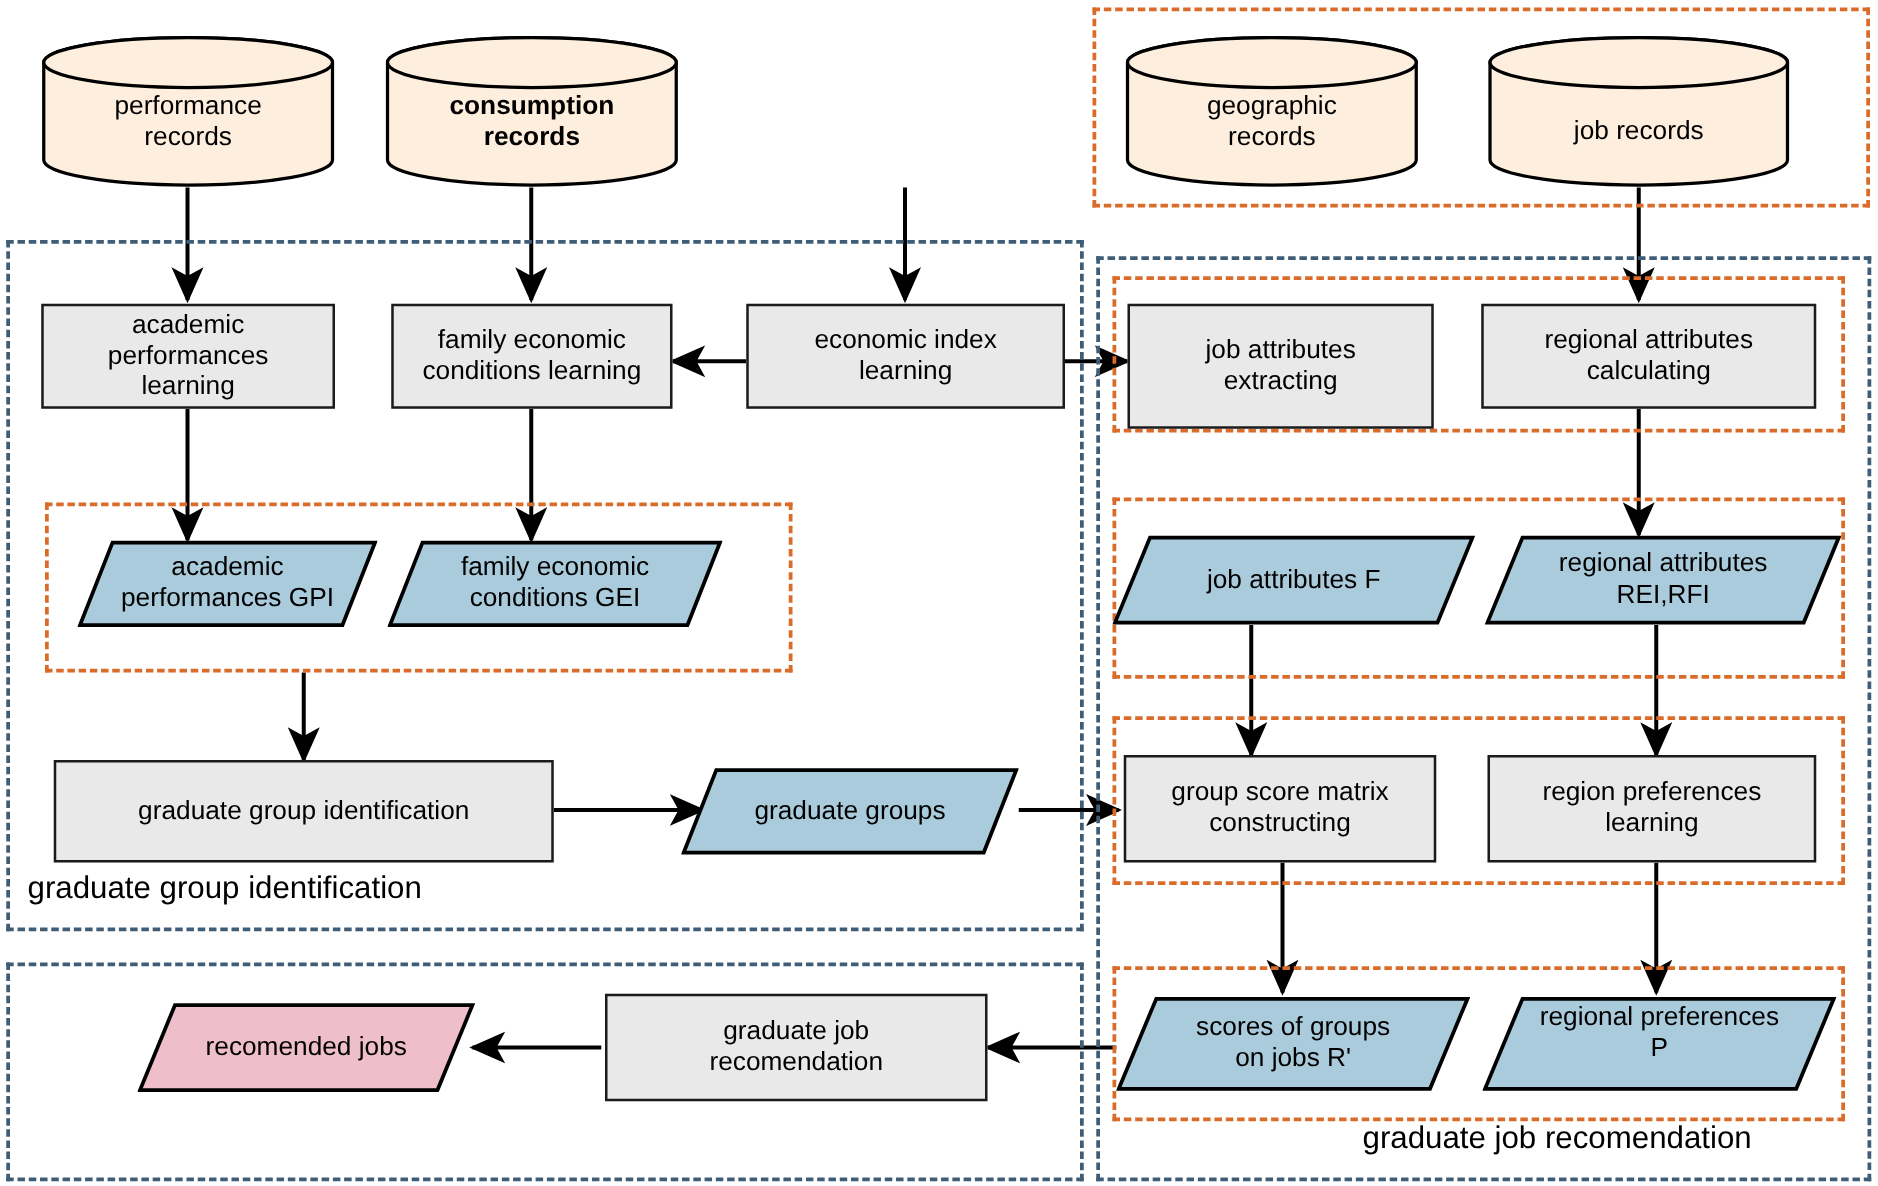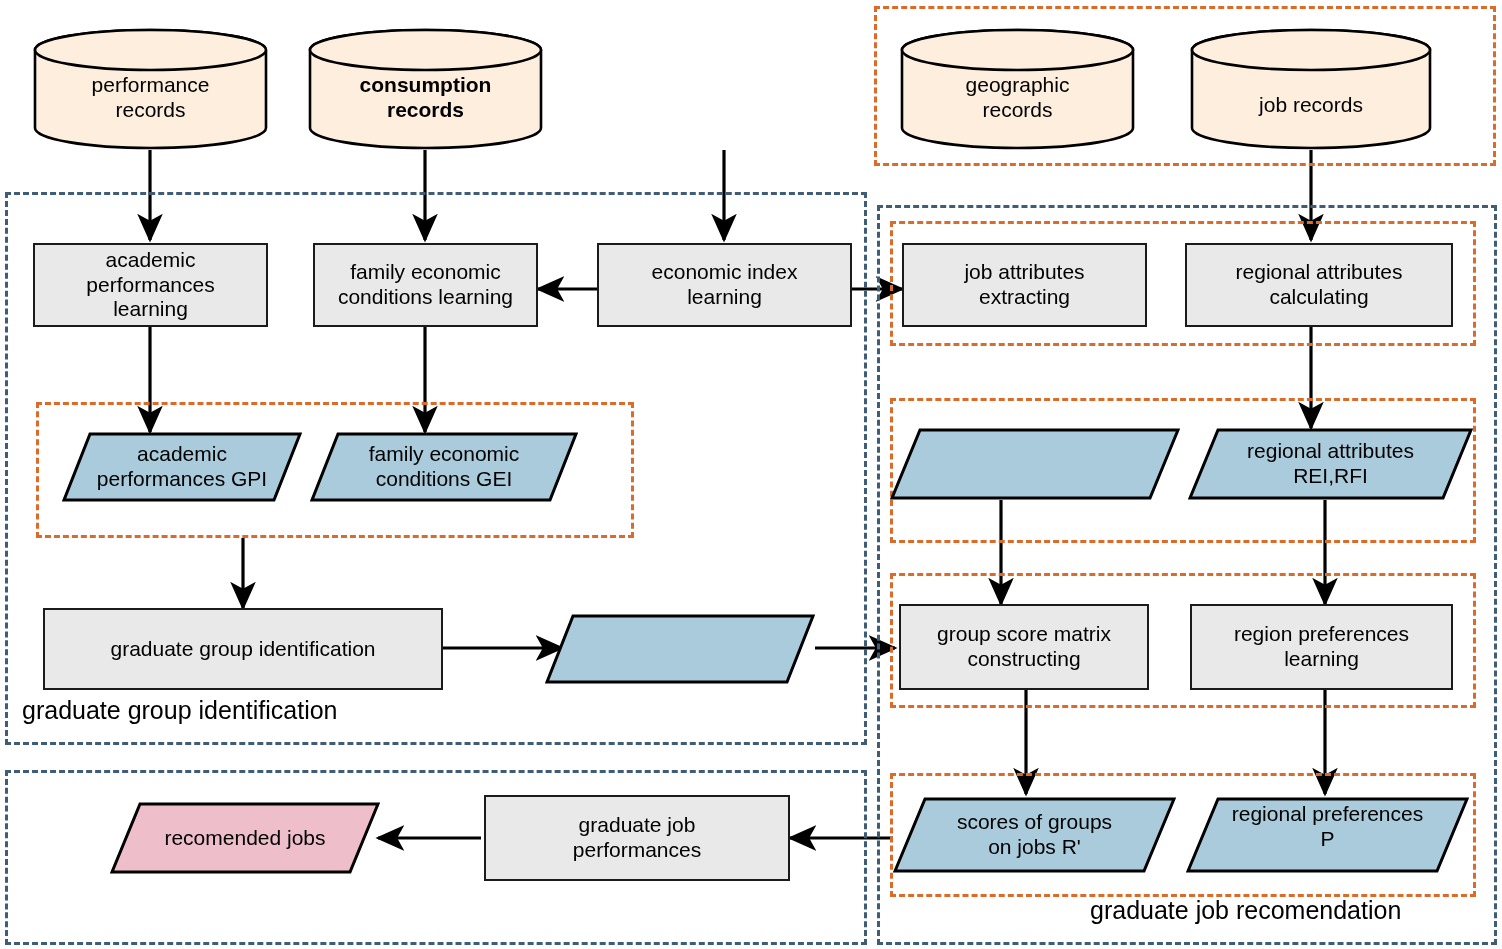--- a/index.html
+++ b/index.html
@@ -156,21 +156,21 @@
   <div class="node proc" style="left:313px;top:243px;width:225px;height:84px;">
     <span style="white-space:pre-line;">family economic
 conditions learning</span>
   </div>
 
   <div class="node proc" style="left:597px;top:243px;width:255px;height:84px;align-items:center;">
     <span style="white-space:pre-line;">economic index
 learning</span>
   </div>
 
-  <div class="node proc" style="left:902px;top:243px;width:245px;height:84px;">
+  <div class="node proc" style="left:902px;top:243px;width:245px;height:100px;">
     <span style="white-space:pre-line;">job attributes
 extracting</span>
   </div>
 
   <div class="node proc" style="left:1185px;top:243px;width:268px;height:84px;">
     <span style="white-space:pre-line;">regional attributes
 calculating</span>
   </div>
 
   <div class="node proc" style="left:43px;top:608px;width:400px;height:82px;">
@@ -182,21 +182,21 @@
 constructing</span>
   </div>
 
   <div class="node proc" style="left:1190px;top:604px;width:263px;height:86px;">
     <span style="white-space:pre-line;">region preferences
 learning</span>
   </div>
 
   <div class="node proc" style="left:484px;top:795px;width:306px;height:86px;">
     <span style="white-space:pre-line;">graduate job
-performances</span>
+recomendation</span>
   </div>
 
   <div class="node para" style="left:62px;top:432px;width:240px;height:70px;">
     <svg width="240" height="70" viewBox="0 0 240 70" xmlns="http://www.w3.org/2000/svg">
       <polygon points="28,2 238,2 212,68 2,68" fill="#a9cbdb" stroke="#000" stroke-width="3"></polygon>
     </svg>
     <div class="para-text">
       <span style="white-space:pre-line;">academic
 performances GPI</span>
     </div>
@@ -209,36 +209,42 @@
     <div class="para-text">
       <span style="white-space:pre-line;">family economic
 conditions GEI</span>
     </div>
   </div>
 
   <div class="node para" style="left:890px;top:428px;width:290px;height:72px;">
     <svg width="290" height="72" viewBox="0 0 290 72" xmlns="http://www.w3.org/2000/svg">
       <polygon points="30,2 288,2 260,70 2,70" fill="#a9cbdb" stroke="#000" stroke-width="3"></polygon>
     </svg>
+    <div class="para-text">
+      <span style="white-space:pre-line;">job attributes F</span>
+    </div>
   </div>
 
   <div class="node para" style="left:1188px;top:428px;width:285px;height:72px;">
     <svg width="285" height="72" viewBox="0 0 285 72" xmlns="http://www.w3.org/2000/svg">
       <polygon points="30,2 283,2 255,70 2,70" fill="#a9cbdb" stroke="#000" stroke-width="3"></polygon>
     </svg>
     <div class="para-text">
       <span style="white-space:pre-line;">regional attributes
 REI,RFI</span>
     </div>
   </div>
 
   <div class="node para" style="left:545px;top:614px;width:270px;height:70px;">
     <svg width="270" height="70" viewBox="0 0 270 70" xmlns="http://www.w3.org/2000/svg">
       <polygon points="28,2 268,2 242,68 2,68" fill="#a9cbdb" stroke="#000" stroke-width="3"></polygon>
     </svg>
+    <div class="para-text">
+      <span style="white-space:pre-line;">graduate groups</span>
+    </div>
   </div>
 
   <div class="node para" style="left:893px;top:797px;width:283px;height:76px;">
     <svg width="283" height="76" viewBox="0 0 283 76" xmlns="http://www.w3.org/2000/svg">
       <polygon points="32,2 281,2 251,74 2,74" fill="#a9cbdb" stroke="#000" stroke-width="3"></polygon>
     </svg>
     <div class="para-text">
       <span style="white-space:pre-line;">scores of groups
 on jobs R'</span>
     </div>

